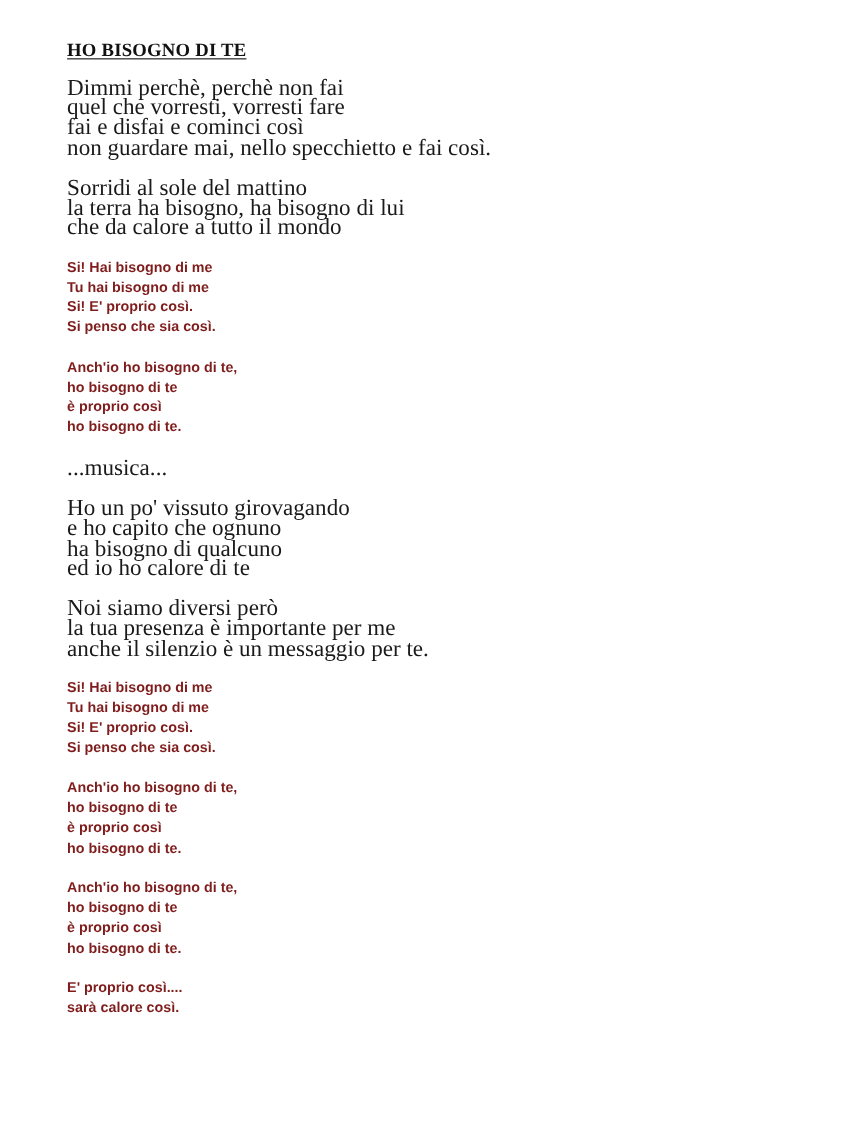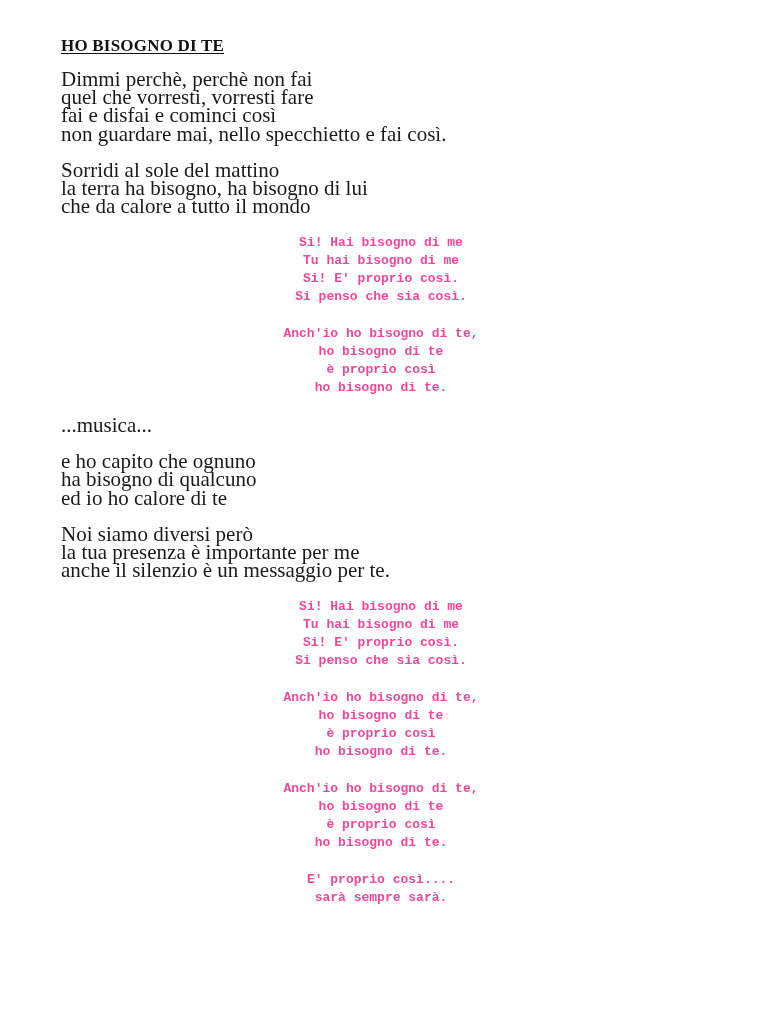--- a/index.html
+++ b/index.html
@@ -35,26 +35,25 @@
     }
     .line {
       display: block;
       font-family: "Liberation Serif", serif;
       font-size: 21px;
       line-height: 18.2px;
       white-space: nowrap;
       color: #1a1a1a;
     }
     .stanza.bold .line {
-      font-family: Liberation Mono, monospace;
+      font-family: Liberation Sans, sans-serif;
       font-weight: bold;
       font-size: 13px;
       letter-spacing: 0px;
-      color: #ec4899;
-      text-align: center;
+      color: #7f1d1d;
     }
   </style>
 </head>
 <body>
 
 <div class="page">
   <div class="title">HO BISOGNO DI TE</div>
 
   <div class="stanza">
     <span class="line">Dimmi perchè, perchè non fai</span>
@@ -81,20 +80,21 @@
     <span class="line">ho bisogno di te</span>
     <span class="line">è proprio così</span>
     <span class="line">ho bisogno di te.</span>
   </div>
 
   <div class="stanza">
     <span class="line">...musica...</span>
   </div>
 
   <div class="stanza">
+    <span class="line">Ho un po' vissuto girovagando</span>
     <span class="line">e ho capito che ognuno</span>
     <span class="line">ha bisogno di qualcuno</span>
     <span class="line">ed io ho calore di te</span>
   </div>
 
   <div class="stanza">
     <span class="line">Noi siamo diversi però</span>
     <span class="line">la tua presenza è importante per me</span>
     <span class="line">anche il silenzio è un messaggio per te.</span>
   </div>
@@ -115,15 +115,15 @@
 
   <div class="stanza bold">
     <span class="line">Anch'io ho bisogno di te,</span>
     <span class="line">ho bisogno di te</span>
     <span class="line">è proprio così</span>
     <span class="line">ho bisogno di te.</span>
   </div>
 
   <div class="stanza bold">
     <span class="line">E' proprio così....</span>
-    <span class="line">sarà sempre sarà.</span>
+    <span class="line">sarà calore così.</span>
   </div>
 </div>
 
 </body></html>

